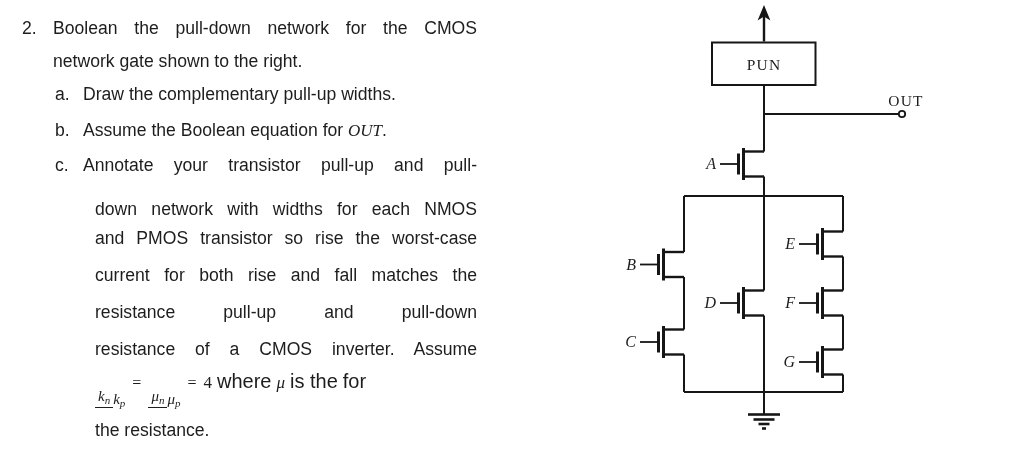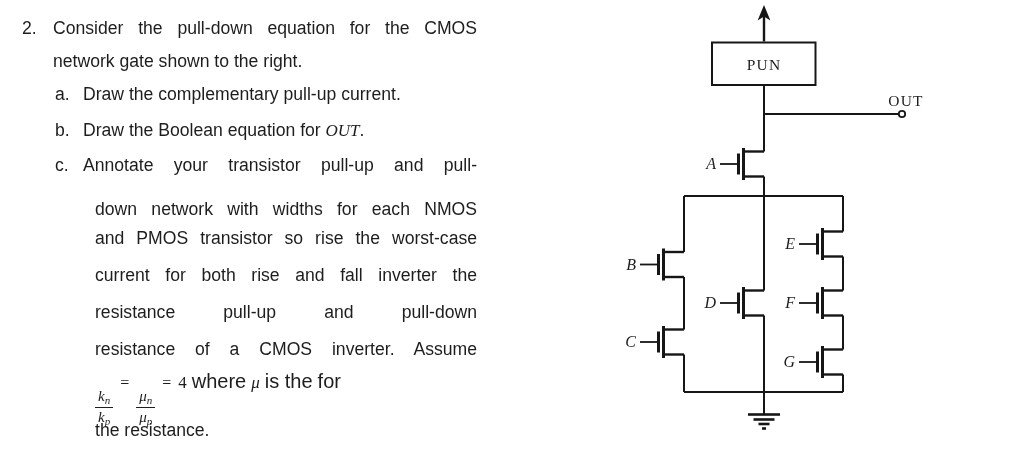--- a/index.html
+++ b/index.html
@@ -5,21 +5,21 @@
   html,body{margin:0;padding:0;background:#fff;}
   .page{position:relative;width:1024px;height:468px;background:#ffffff;overflow:hidden;
         font-family:"Liberation Sans",sans-serif;color:#1d1d1d;}
   
   .pline{position:absolute;font-size:17.6px;line-height:21px;white-space:normal;}
   .pline.j{text-align:justify;text-align-last:justify;}
   .marker{position:absolute;font-size:17.6px;line-height:21px;}
   .mathit{font-family:"Liberation Serif",serif;font-style:italic;font-size:17px;}
   
   .eqline{position:absolute;display:flex;align-items:baseline;gap:5px;}
-  .frac{display:inline-flex;flex-direction:column;align-items:center;
+  .frac{display:inline-flex;flex-direction:row;align-items:center;
         font-family:"Liberation Serif",serif;font-style:italic;font-size:15px;
         vertical-align:middle;transform:translateY(13px);justify-content:center;}
   .frac .num{line-height:1.05;padding:0 3px 2px;border-bottom:1.5px solid #1d1d1d;}
   .frac .den{line-height:1.05;padding-top:2px;}
   .frac sub{font-size:11px;font-style:italic;vertical-align:-3px;line-height:0;}
   .mo{font-family:"Liberation Serif",serif;font-size:16px;margin:0 2px;}
   .mn{font-family:"Liberation Serif",serif;font-size:17px;}
   .mt{font-size:20px;}
   .mi-serif{font-family:"Liberation Serif",serif;font-style:italic;font-size:17px;}
   .mi-sans{font-style:italic;font-size:17.6px;}
@@ -34,34 +34,34 @@
   .tlabel{font-family:"Liberation Serif","DejaVu Serif",serif;font-style:italic;font-size:16px;fill:#1d1d1d;}
   .gnd{stroke:#161616;stroke-width:2.6;fill:none;}
 </style>
 </head>
 <body>
 
 <div class="page">
 
   <div>
     <div class="marker" style="top:18px;left:22px">2.</div>
-    <div class="pline j" style="top:18px;left:53px;width:424px">Consider the pull-down equation for the CMOS</div>
+    <div class="pline j" style="top:18px;left:53px;width:424px">Boolean the pull-down network for the CMOS</div>
     <div class="pline" style="top:51px;left:53px;width:430px">network gate shown to the right.</div>
 
     <div class="marker" style="top:84px;left:55px">a.</div>
-    <div class="pline" style="top:84px;left:83px;width:420px">Draw the complementary pull-up current.</div>
+    <div class="pline" style="top:84px;left:83px;width:420px">Draw the complementary pull-up widths.</div>
 
     <div class="marker" style="top:120px;left:55px">b.</div>
-    <div class="pline" style="top:120px;left:83px;width:430px"><span>Draw the Boolean equation for </span><span class="mathit">OUT</span><span>.</span></div>
+    <div class="pline" style="top:120px;left:83px;width:430px"><span>Assume the Boolean equation for </span><span class="mathit">OUT</span><span>.</span></div>
 
     <div class="marker" style="top:155px;left:55px">c.</div>
     <div class="pline j" style="top:155px;left:83px;width:394px">Annotate your transistor pull-up and pull-</div>
     <div class="pline j" style="top:199px;left:95px;width:382px">down network with widths for each NMOS</div>
     <div class="pline j" style="top:228px;left:95px;width:382px">and PMOS transistor so rise the worst-case</div>
-    <div class="pline j" style="top:265px;left:95px;width:382px">current for both rise and fall inverter the</div>
+    <div class="pline j" style="top:265px;left:95px;width:382px">current for both rise and fall matches the</div>
     <div class="pline j" style="top:302px;left:95px;width:382px">resistance pull-up and pull-down</div>
     <div class="pline j" style="top:339px;left:95px;width:382px">resistance of a CMOS inverter.  Assume</div>
 
     <div class="eqline" style="top:370px;left:95px">
       <span class="frac">
         <span class="num"><span>k</span><sub>n</sub></span>
         <span class="den"><span>k</span><sub>p</sub></span>
       </span>
       <span class="mo">=</span>
       <span class="frac">

